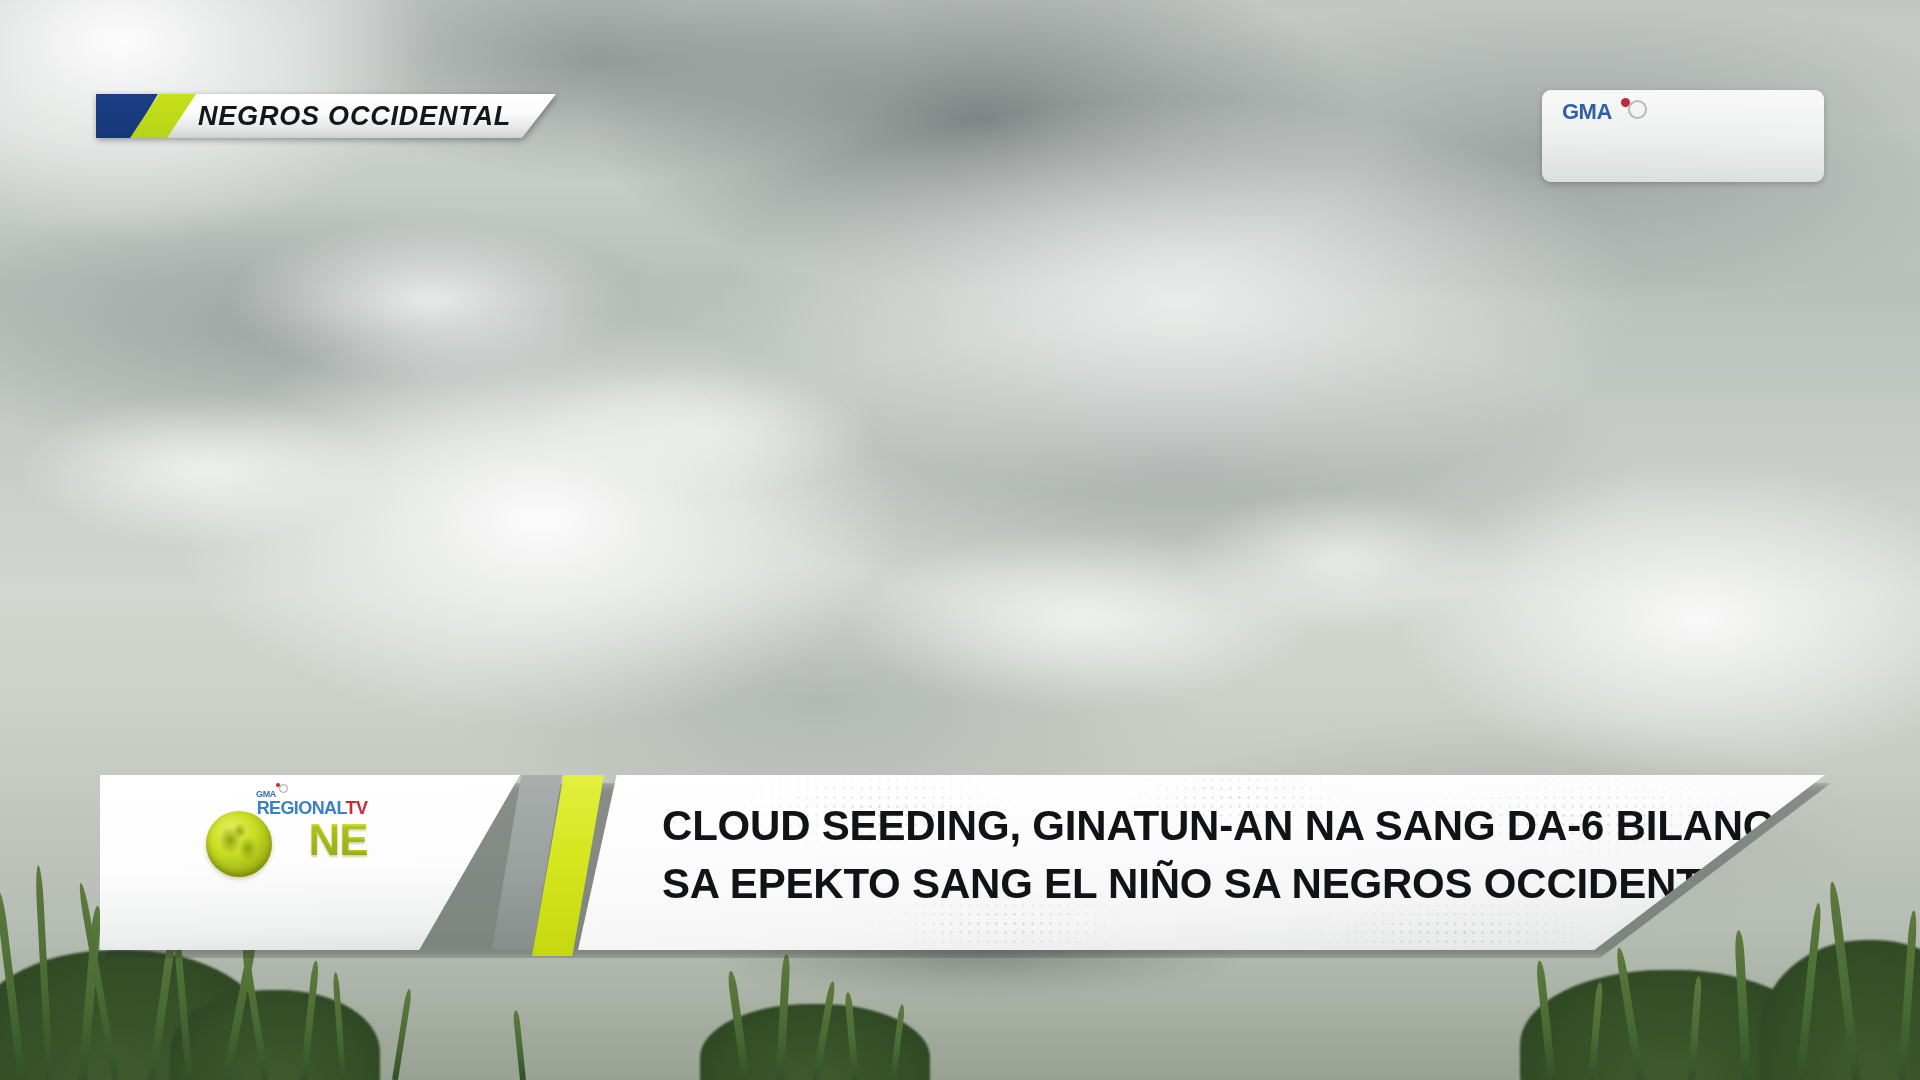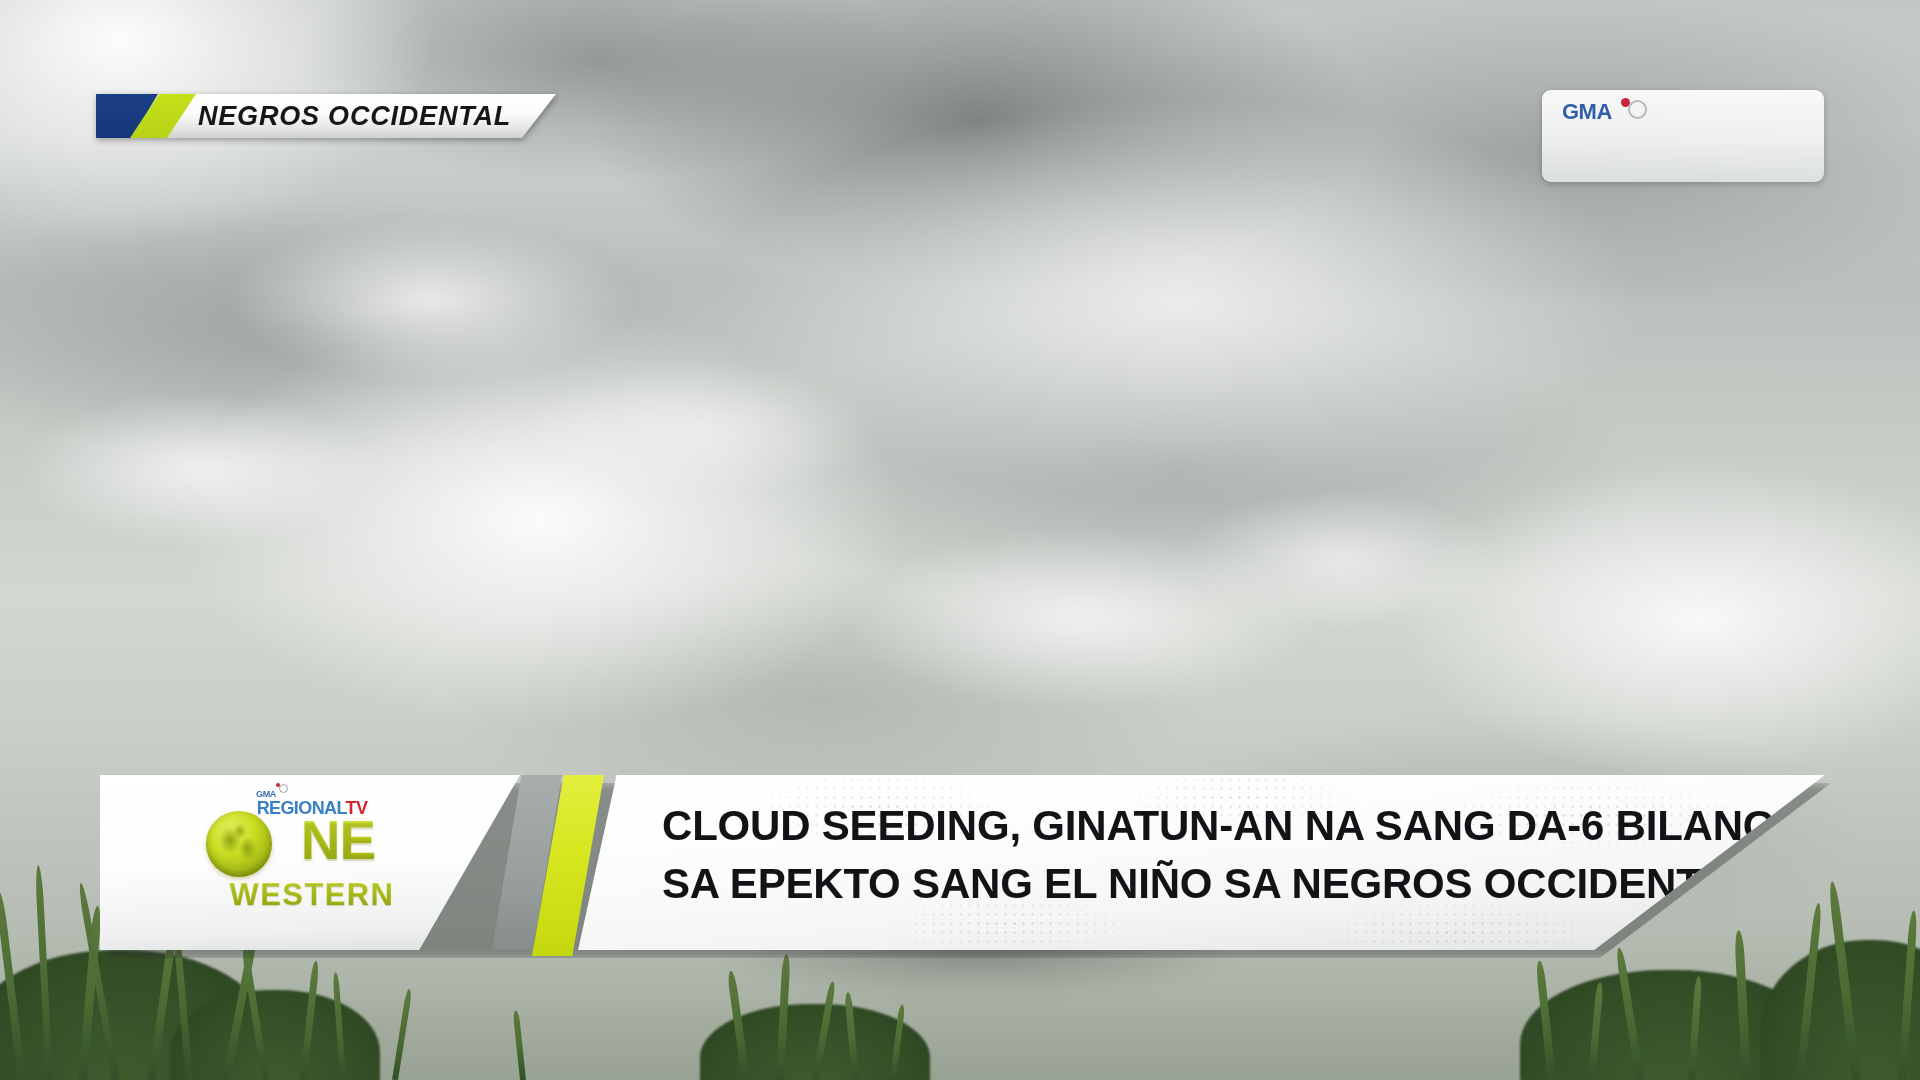--- a/index.html
+++ b/index.html
@@ -307,21 +307,21 @@
     width: 44px; height: 46px;
     border-radius: 50%;
     background:
       radial-gradient(ellipse 16px 20px at 30% 42%, #8fa30e 0%, rgba(143,163,14,0) 70%),
       radial-gradient(ellipse 13px 17px at 70% 60%, #8fa30e 0%, rgba(143,163,14,0) 70%),
       radial-gradient(ellipse 9px 11px at 52% 22%, #96ab10 0%, rgba(150,171,16,0) 72%);
   }
   .ow-ne {
     display: inline-block;
     margin-left: 52px;
-    font-size: 55px;
+    font-size: 44px;
     font-weight: 700;
     letter-spacing: -1px;
     line-height: 66px;
     color: #b5c91c;
     background: linear-gradient(180deg, #dcec4e 0%, #c2d71e 42%, #9cb012 100%);
     -webkit-background-clip: text;
     background-clip: text;
     -webkit-text-fill-color: transparent;
     text-shadow: 0 2px 2px rgba(110,120,20,0.30);
   }
@@ -412,21 +412,20 @@
           <span class="ow-gma-ring"></span>
           <div class="ow-gma-main">
             <span class="ow-reg">REGIONAL</span><span class="ow-tv">TV</span>
           </div>
         </div>
 
         <div class="ow-one-row">
           <span class="ow-globe"></span>
           <span class="ow-ne">NE</span>
         </div>
-        <div class="ow-sub">WESTERN</div>
       </div>
     </div>
 
     <div class="lt-gray-stripe"></div>
     <div class="lt-green-stripe"></div>
 
     <div class="lt-text-panel">
       <div class="lt-dots"></div>
       <div id="headline">
         <div class="headline-line">CLOUD SEEDING, GINATUN-AN NA SANG DA-6 BILANG SOLUSYON</div>

